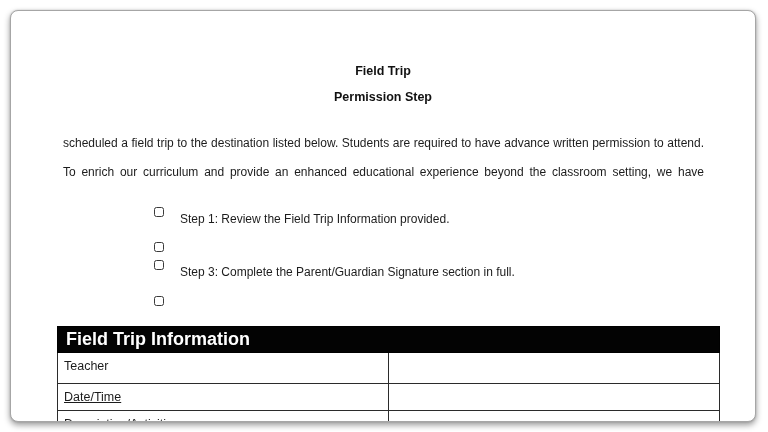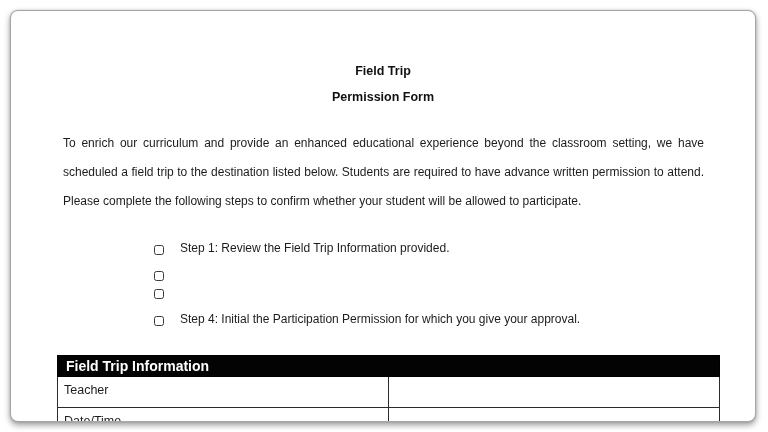--- a/index.html
+++ b/index.html
@@ -36,21 +36,21 @@
   }
   .jline { text-align: justify; text-align-last: justify; }
   .jline.last { text-align-last: left; }
   ul.steps {
     list-style: none;
     margin: 7px 0 0 131px;
     font-size: 12px;
     line-height: 19.4px;
     color: #1c1c1c;
   }
-  ul.steps li { display: flex; align-items: center; }
+  ul.steps li { display: flex; align-items: flex-start; }
   .cbx {
     flex: none;
     display: inline-block;
     width: 10px; height: 10px;
     border: 1.4px solid #3a3a3a;
     border-radius: 2.5px;
     margin-right: 12px;
     position: relative;
     top: 1px;
     background: #fff;
@@ -67,21 +67,21 @@
     margin: 13px 40px 0 42px;
     width: 663px;
     table-layout: fixed;
     font-size: 12.5px;
   }
   table.ft-table th {
     background: #030303;
     color: #ffffff;
     text-align: left;
     font-weight: bold;
-    font-size: 14px;
+    font-size: 18px;
     height: 15px;
     padding: 2px 8px;
     border: 1px solid #000;
   }
   table.ft-table td {
     border: 1px solid #2b2b2b;
     vertical-align: top;
     background: #fff;
   }
   td.row-label {
@@ -95,46 +95,45 @@
   tbody tr:nth-child(3) td { height: 40px; }
   tbody tr:nth-child(4) td { height: 40px; }
 </style>
 </head>
 <body>
 
 <div class="page">
 
   <div class="title-block">
     <div>Field Trip</div>
-    <div>Permission Form</div>
+    <div>Permission Step</div>
   </div>
 
   <div class="intro">
+    <div class="jline">scheduled a field trip to the destination listed below. Students are required to have advance written permission to attend.</div>
     <div class="jline">To enrich our curriculum and provide an enhanced educational experience beyond the classroom setting, we have</div>
-    <div class="jline">scheduled a field trip to the destination listed below. Students are required to have advance written permission to attend.</div>
-    <div class="jline last">Please complete the following steps to confirm whether your student will be allowed to participate.</div>
   </div>
 
   <ul class="steps" id="steps-list">
   <li>
     <span class="cbx"></span>
     <span class="step-text">Step 1: Review the Field Trip Information provided.</span>
   </li>
 
   <li>
     <span class="cbx"></span>
   </li>
 
   <li>
     <span class="cbx"></span>
+    <span class="step-text">Step 3: Complete the Parent/Guardian Signature section in full.</span>
   </li>
 
   <li>
     <span class="cbx"></span>
-    <span class="step-text">Step 4: Initial the Participation Permission for which you give your approval.</span>
   </li>
 
 </ul>
 
   <table class="ft-table">
     <thead>
       <tr>
         <th colspan="2">Field Trip Information</th>
       </tr>
     </thead>

